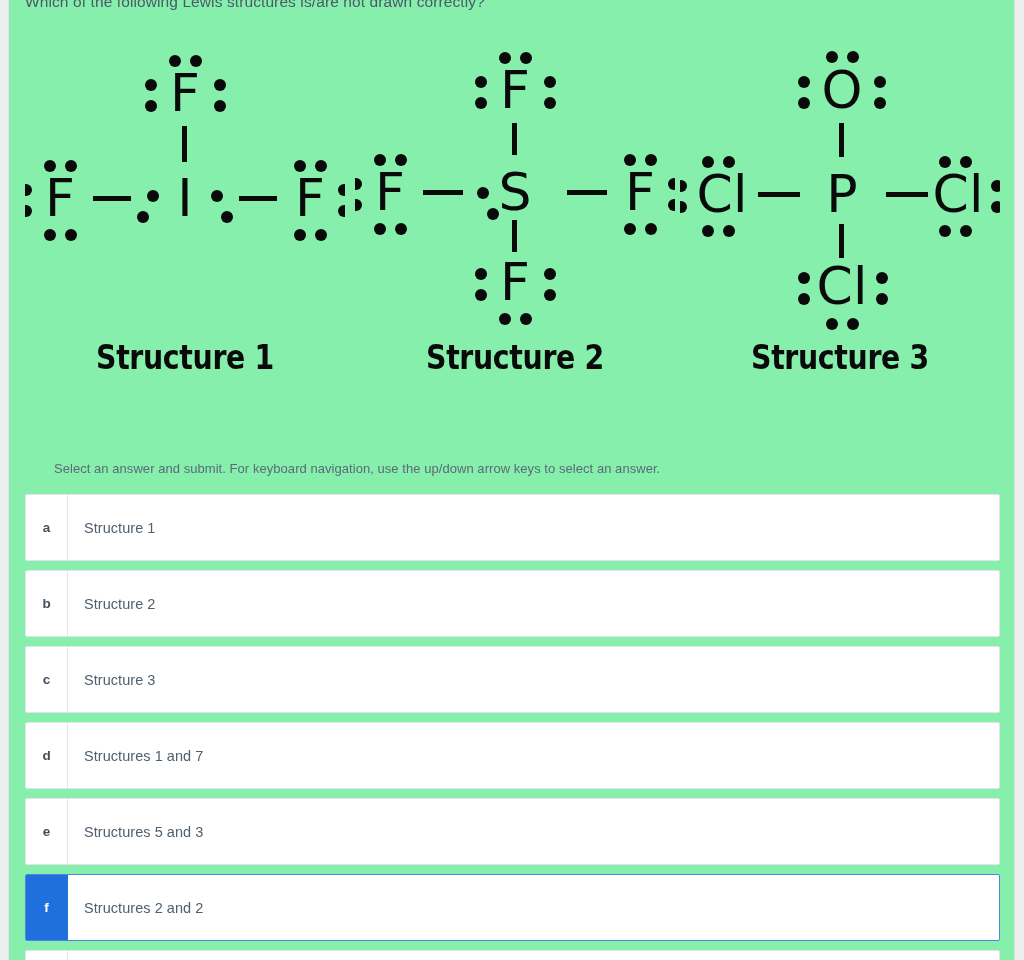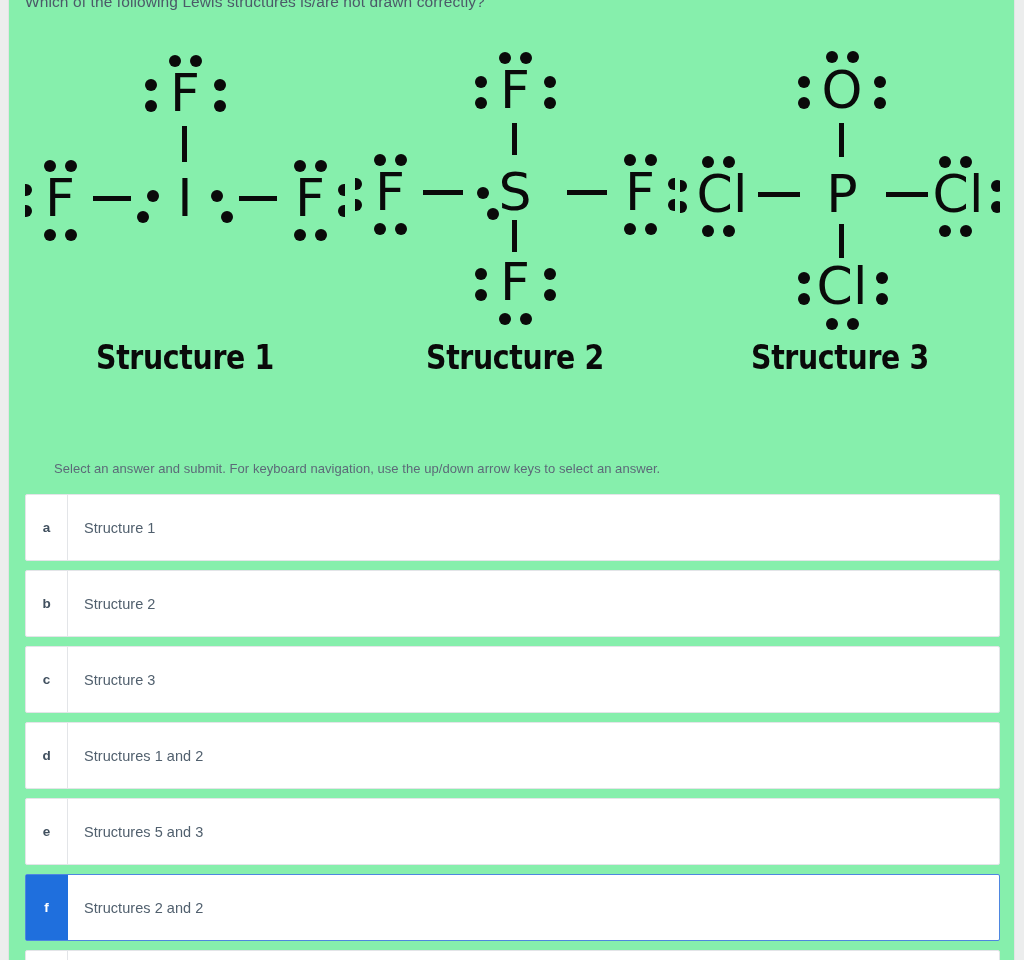--- a/index.html
+++ b/index.html
@@ -287,21 +287,21 @@
         <div class="text">Structure 2</div>
       </div>
 
       <div class="option">
         <div class="letter">c</div>
         <div class="text">Structure 3</div>
       </div>
 
       <div class="option">
         <div class="letter">d</div>
-        <div class="text">Structures 1 and 2</div>
+        <div class="text">Structures 1 and 7</div>
       </div>
 
       <div class="option">
         <div class="letter">e</div>
         <div class="text">Structures 5 and 3</div>
       </div>
 
       <div class="option selected">
         <div class="letter">f</div>
         <div class="text">Structures 2 and 2</div>

